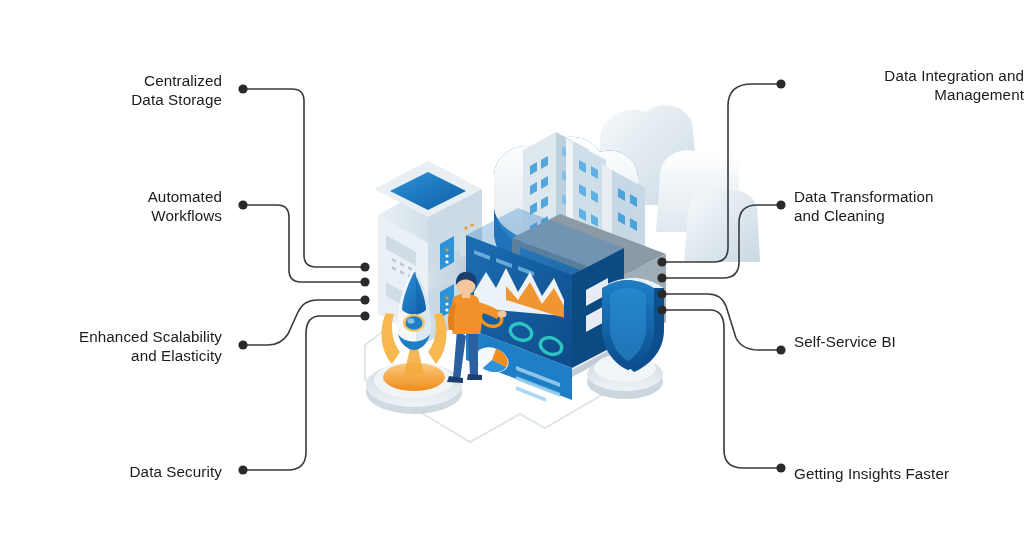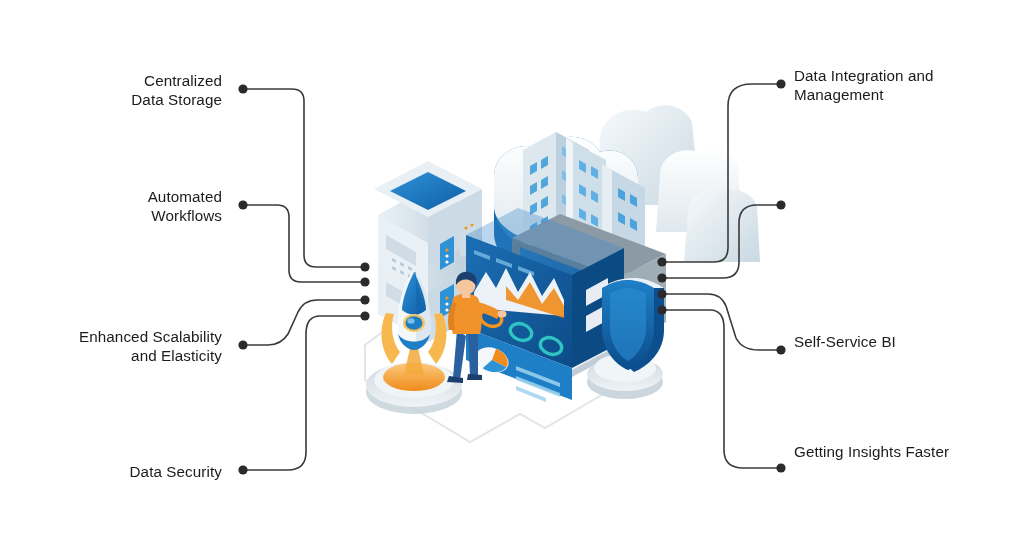--- a/index.html
+++ b/index.html
@@ -381,19 +381,21 @@
 
   <div class="labels">
     <div class="label left" style="right:802px;top:71px;width:260px;">Centralized
 Data Storage</div>
     <div class="label left" style="right:802px;top:187px;width:260px;">Automated
 Workflows</div>
     <div class="label left" style="right:802px;top:327px;width:260px;">Enhanced Scalability
 and Elasticity</div>
     <div class="label left" style="right:802px;top:462px;width:260px;">Data Security</div>
 
-    <div class="label right" style="left:794px;top:66px;width:230px;">Data Integration and
+    <div class="label right" style="left:794px;top:66px;width:230px;text-align:right;">Data Integration and
 Management</div>
+    <div class="label right" style="left:794px;top:187px;width:230px;">Data Transformation
+and Cleaning</div>
     <div class="label right" style="left:794px;top:332px;width:230px;">Self-Service BI</div>
-    <div class="label right" style="left:794px;top:442px;width:230px;">Getting Insights Faster</div>
+    <div class="label right" style="left:794px;top:464px;width:230px;">Getting Insights Faster</div>
   </div>
 
 </div>
 
 </body></html>

